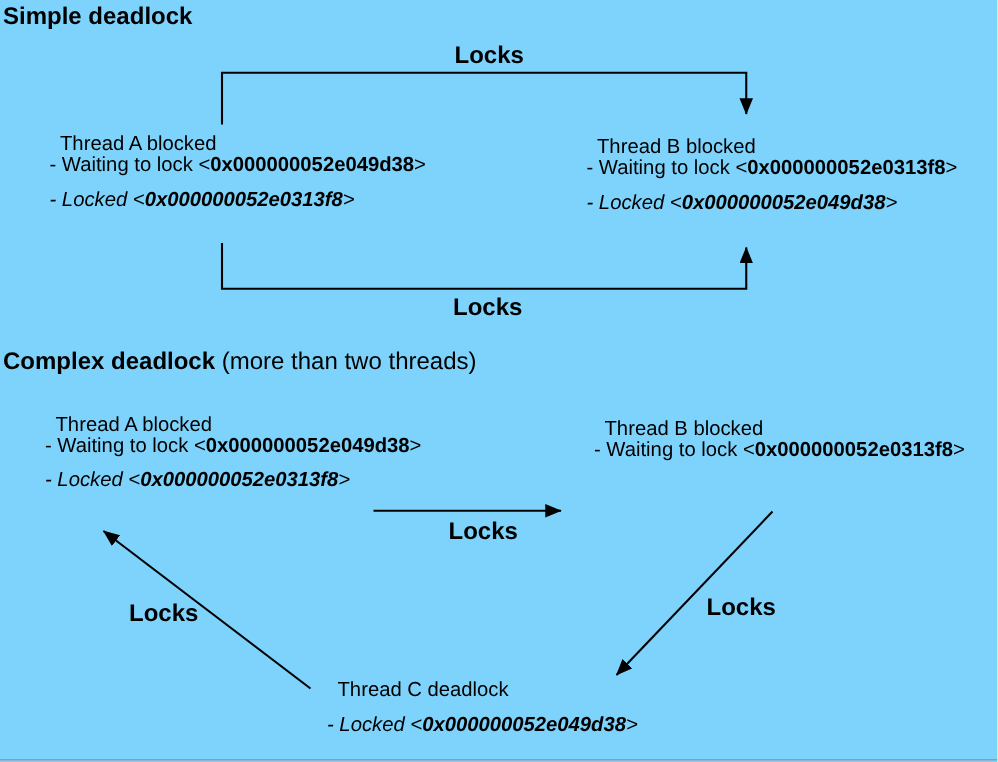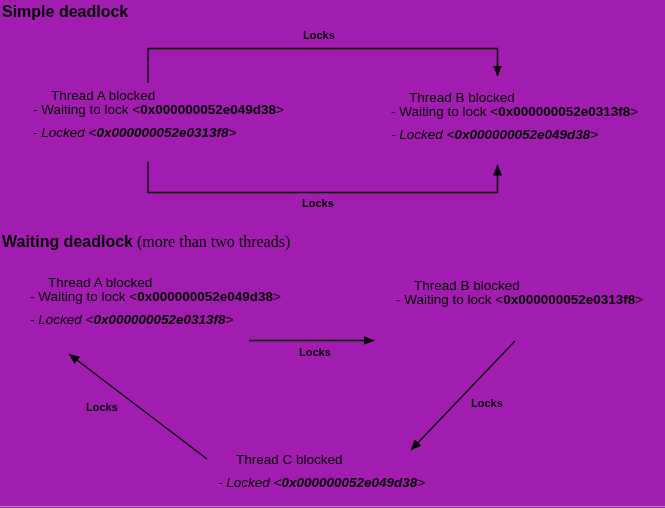--- a/index.html
+++ b/index.html
@@ -1,26 +1,26 @@
 <!DOCTYPE html>
 <html><head>
 <meta charset="utf-8">
 <style>
   * { margin:0; padding:0; box-sizing:border-box; }
   html,body { background:#ffffff; }
   .page {
-    position:relative; width:665px; height:508px; background:#a21caf;
+    position:relative; width:665px; height:508px; background:#7dd3fc;
     font-family:"Liberation Sans", sans-serif; color:#000; overflow:hidden;
   }
   .abs { position:absolute; }
   .h1 { font-size:16px; font-weight:bold; white-space:nowrap; }
-  .h1 .light { font-weight:normal;font-family:Liberation Serif, serif; }
-  .locks { font-size:11px; font-weight:bold; white-space:nowrap; }
+  .h1 .light { font-weight:normal; }
+  .locks { font-size:16px; font-weight:bold; white-space:nowrap; }
   .thread { font-size:13.5px; line-height:14px; white-space:nowrap; }
-  .thread .t-title { margin-left:18px; }
+  .thread .t-title { margin-left:7px; }
   .thread .t-locked { margin-top:9px;font-style:italic; }
   .addr { font-weight:bold; }
   svg.arrows { position:absolute; left:0; top:0; }
   .bottom-rule { position:absolute; left:0; top:506px; width:665px; height:1px; background:#999999; }
 </style>
 </head>
 <body>
 
 <div class="page">
 
@@ -48,38 +48,38 @@
   </div>
 
   <div class="abs thread" style="left:391px; top:91px;">
     <div class="t-title">Thread B blocked</div>
     <div><span>- Waiting to lock &lt;</span><span class="addr">0x000000052e0313f8</span><span>&gt;</span></div>
     <div class="t-locked"><span>- Locked &lt;</span><span class="addr">0x000000052e049d38</span><span>&gt;</span></div>
   </div>
 
   <div class="abs locks" style="left:302px; top:197px;">Locks</div>
 
-  <div class="abs h1" style="left:2px; top:233px;"><span>Waiting deadlock</span><span class="light"> (more than two threads)</span></div>
+  <div class="abs h1" style="left:2px; top:233px;"><span>Complex deadlock</span><span class="light"> (more than two threads)</span></div>
 
   <div class="abs thread" style="left:30px; top:276px;">
     <div class="t-title">Thread A blocked</div>
     <div><span>- Waiting to lock &lt;</span><span class="addr">0x000000052e049d38</span><span>&gt;</span></div>
     <div class="t-locked"><span>- Locked &lt;</span><span class="addr">0x000000052e0313f8</span><span>&gt;</span></div>
   </div>
 
   <div class="abs thread" style="left:396px; top:279px;">
     <div class="t-title">Thread B blocked</div>
     <div><span>- Waiting to lock &lt;</span><span class="addr">0x000000052e0313f8</span><span>&gt;</span></div>
   </div>
 
   <div class="abs locks" style="left:299px; top:346px;">Locks</div>
 
   <div class="abs locks" style="left:471px; top:397px;">Locks</div>
 
   <div class="abs locks" style="left:86px; top:401px;">Locks</div>
 
   <div class="abs thread" style="left:218px; top:453px;">
-    <div class="t-title">Thread C blocked</div>
+    <div class="t-title">Thread C deadlock</div>
     <div class="t-locked"><span>- Locked &lt;</span><span class="addr">0x000000052e049d38</span><span>&gt;</span></div>
   </div>
 
   <div class="bottom-rule"></div>
 </div>
 
 </body></html>

